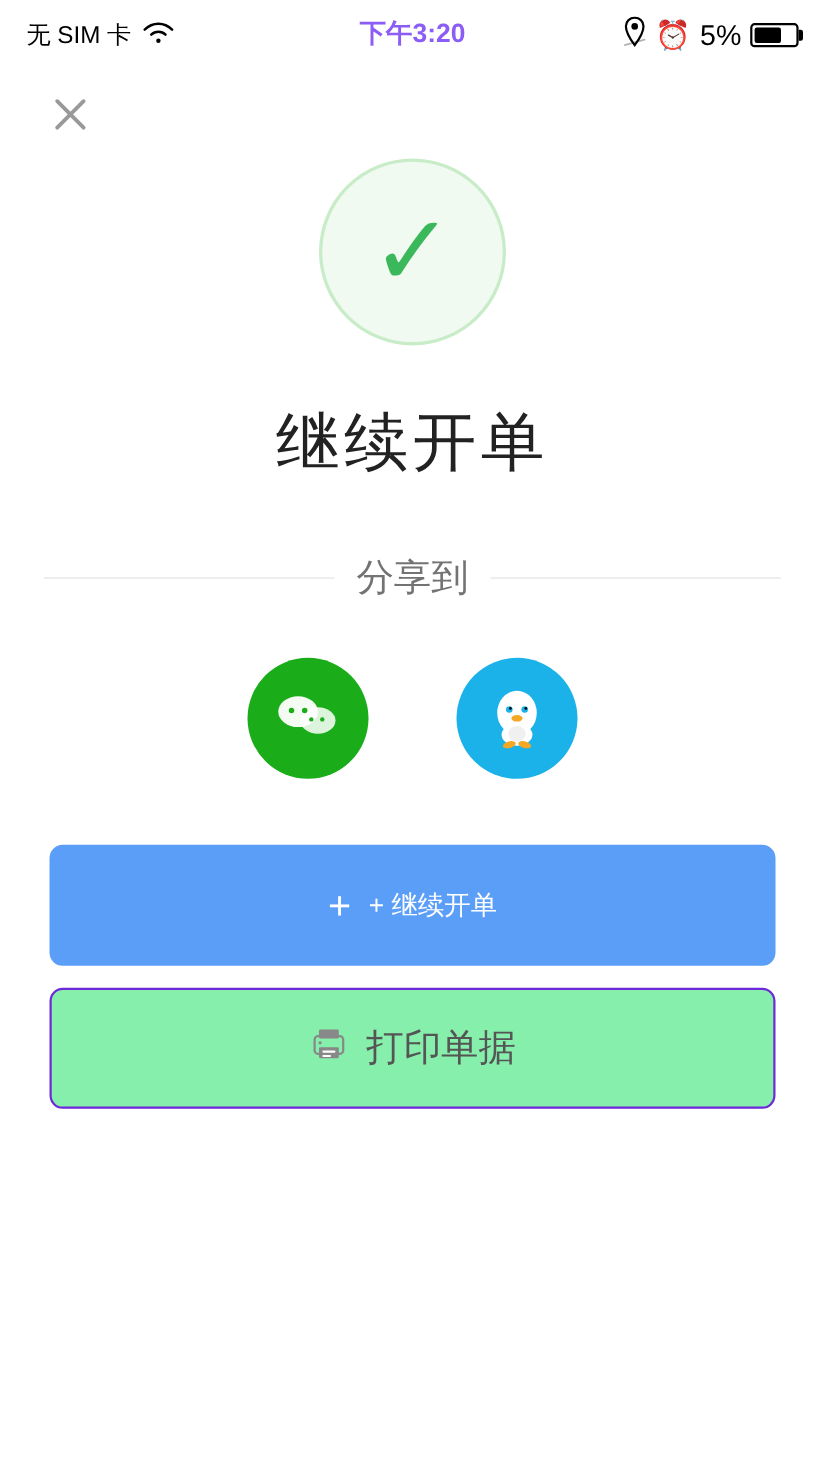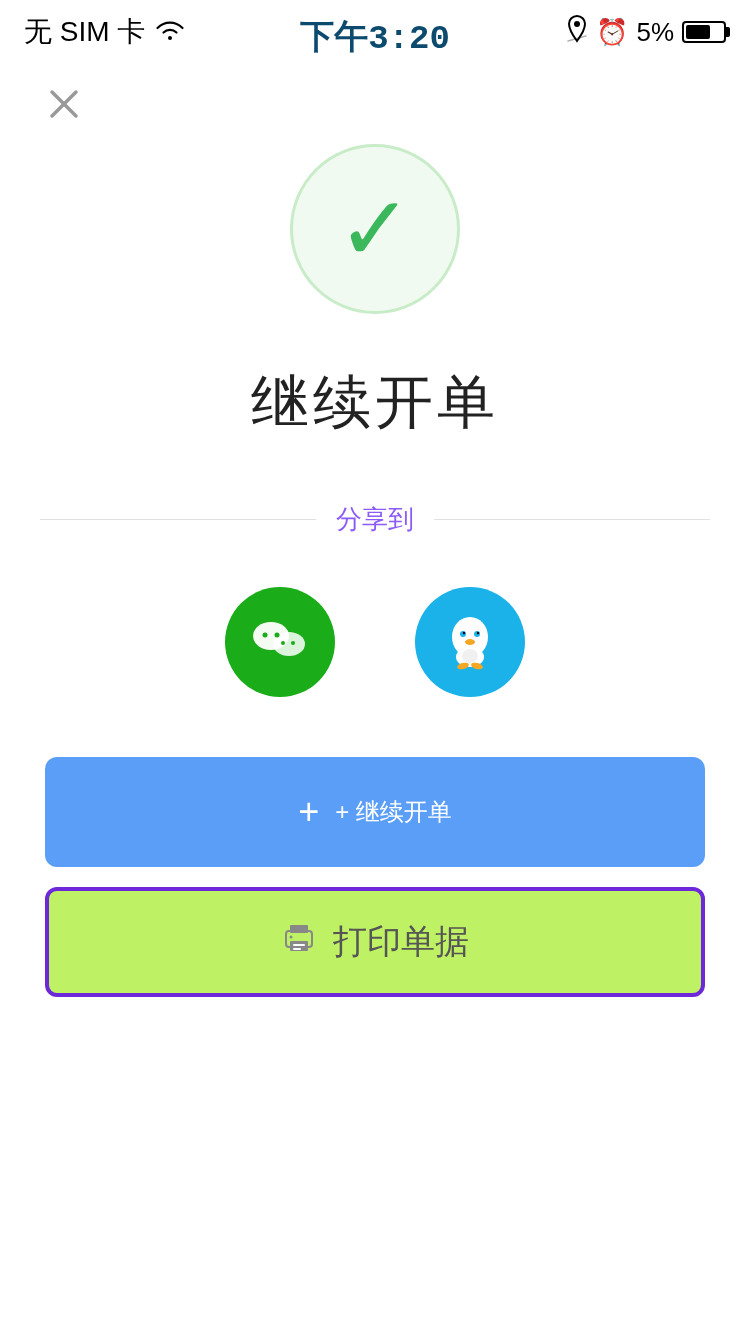--- a/index.html
+++ b/index.html
@@ -21,34 +21,33 @@
       align-items: center;
       justify-content: space-between;
       padding: 0 24px;
       background: #fff;
     }
 
     .status-left {
       display: flex;
       align-items: center;
       gap: 10px;
-      font-size: 28px;
+      font-size: 22px;
       color: #000;
       font-weight: 500;
     }
 
     .status-center {
-      font-size: 34px;
+      font-size: 24px;
       font-weight: 600;
-      color: #0c4a6e;
+      color: #8b5cf6;
       position: absolute;
       left: 50%;
       transform: translateX(-50%);
       top: 14px;
-      font-family: Liberation Mono, monospace;
     }
 
     .status-right {
       display: flex;
       align-items: center;
       gap: 8px;
       font-size: 26px;
       color: #000;
     }
 
@@ -152,22 +151,22 @@
 
     .share-divider::before,
     .share-divider::after {
       content: '';
       flex: 1;
       height: 1px;
       background: #e0e0e0;
     }
 
     .share-label {
-      font-size: 26px;
-      color: #8b5cf6;
+      font-size: 34px;
+      color: #737373;
       white-space: nowrap;
     }
 
     .share-icons {
       display: flex;
       justify-content: center;
       gap: 80px;
     }
 
     .share-icon-btn {
@@ -209,23 +208,23 @@
       border: none;
       outline: none;
     }
 
     .btn-primary {
       background: #5b9ef8;
       color: #fff;
     }
 
     .btn-secondary {
-      background: #bef264;
+      background: #86efac;
       color: #555;
-      border: 4px solid #6d28d9;
+      border: 2px solid #6d28d9;
       text-align: right;
     }
 
     
     .wechat-svg {
       width: 66px;
       height: 56px;
     }
 
     

